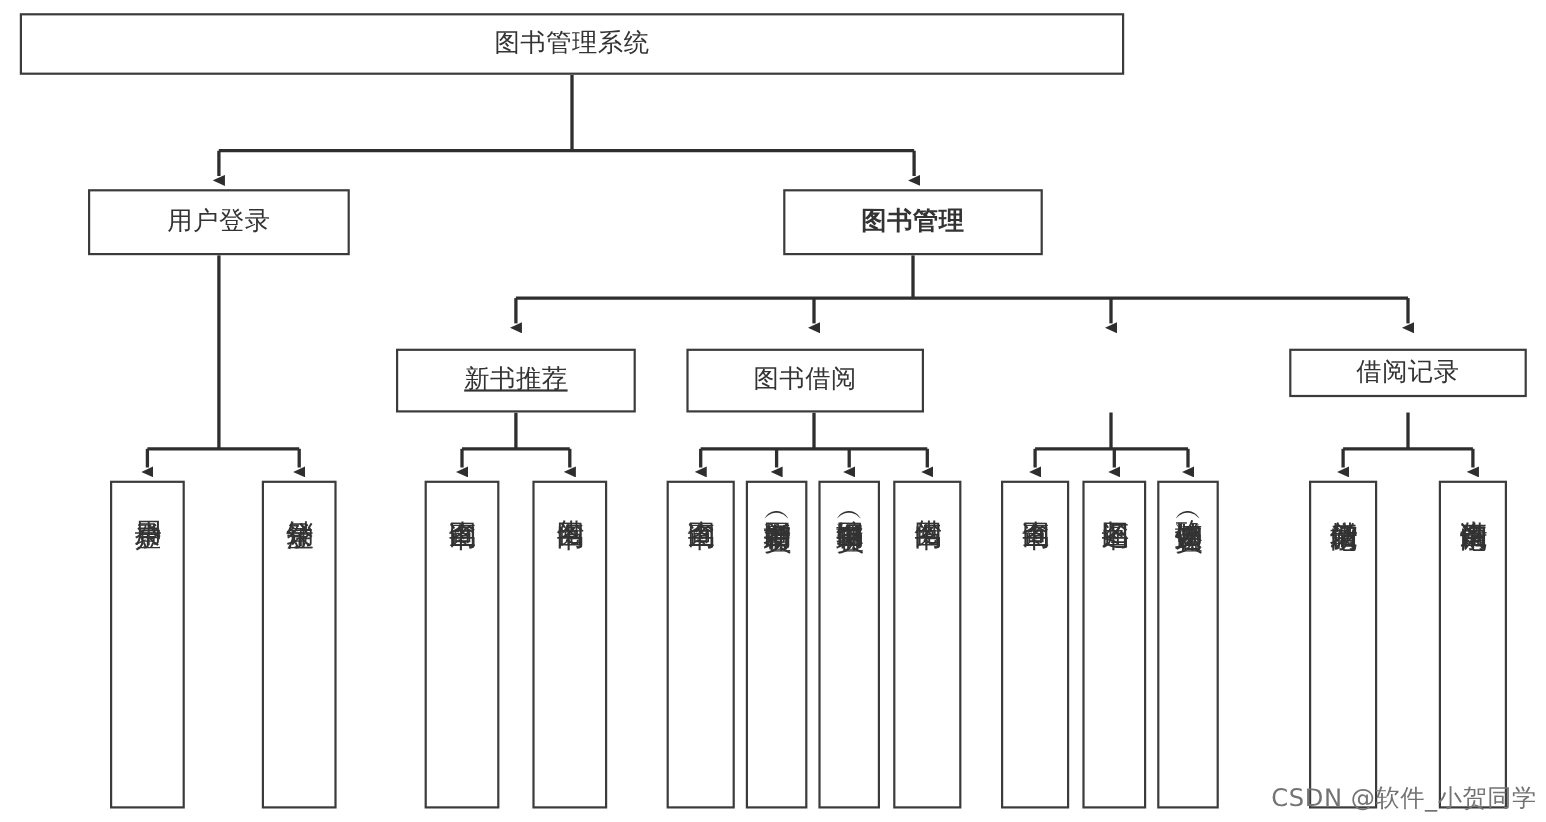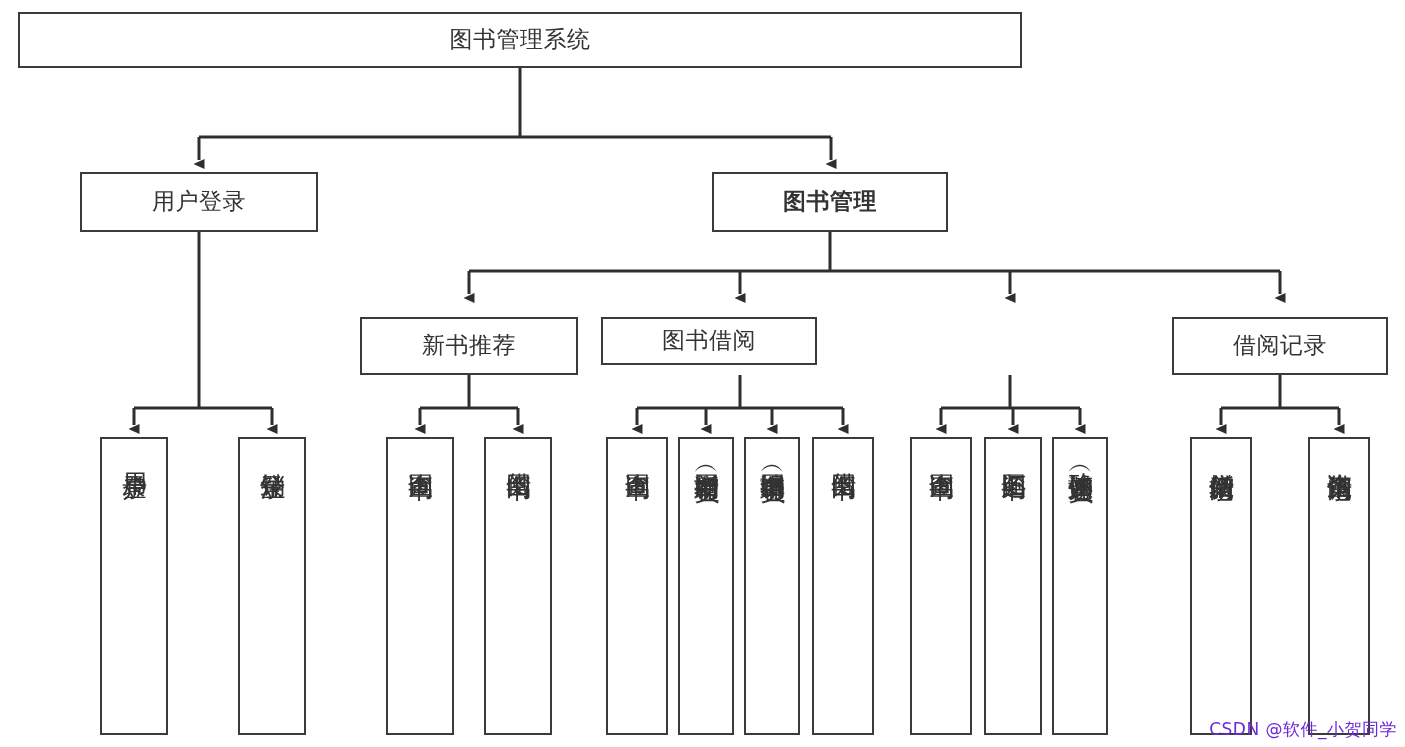--- a/index.html
+++ b/index.html
@@ -53,22 +53,22 @@
     writing-mode: vertical-rl;
     text-orientation: upright;
     font-size: 25px;
     line-height: 1.06;
     letter-spacing: 1px;
   }
   #watermark {
     position: absolute;
     right: 8px;
     bottom: 6px;
-    font-size: 17px;
-    color: #6d28d9;
+    font-size: 22px;
+    color: #737373;
     letter-spacing: 0.5px;
     white-space: nowrap;
   }
 </style>
 </head>
 <body>
 
 <div id="canvas">
 
   <svg id="wires" viewBox="0 0 1405 747" xmlns="http://www.w3.org/2000/svg">
@@ -125,27 +125,27 @@
     <span class="label">图书管理系统</span>
   </div>
 
   <div class="node horiz" style="left:80px; top:172px; width:238px; height:60px;">
     <span class="label">用户登录</span>
   </div>
   <div class="node horiz" style="left:712px; top:172px; width:236px; height:60px;font-weight:bold;">
     <span class="label">图书管理</span>
   </div>
 
-  <div class="node horiz" style="left:360px; top:317px; width:218px; height:58px;">
+  <div class="node horiz" style="left:360px; top:317px; width:218px; height:58px;text-decoration:underline;">
     <span class="label">新书推荐</span>
   </div>
-  <div class="node horiz" style="left:601px; top:317px; width:216px; height:48px;">
+  <div class="node horiz" style="left:624px; top:317px; width:216px; height:58px;">
     <span class="label">图书借阅</span>
   </div>
-  <div class="node horiz" style="left:1172px; top:317px; width:216px; height:58px;">
+  <div class="node horiz" style="left:1172px; top:317px; width:216px; height:44px;">
     <span class="label">借阅记录</span>
   </div>
 
   <div class="node vert" style="left:100px; top:437px; width:68px; height:298px;">
     <span class="label">用户登录</span>
   </div>
   <div class="node vert" style="left:238px; top:437px; width:68px; height:298px;">
     <span class="label">注销登录</span>
   </div>
   <div class="node vert" style="left:386px; top:437px; width:68px; height:298px;">

